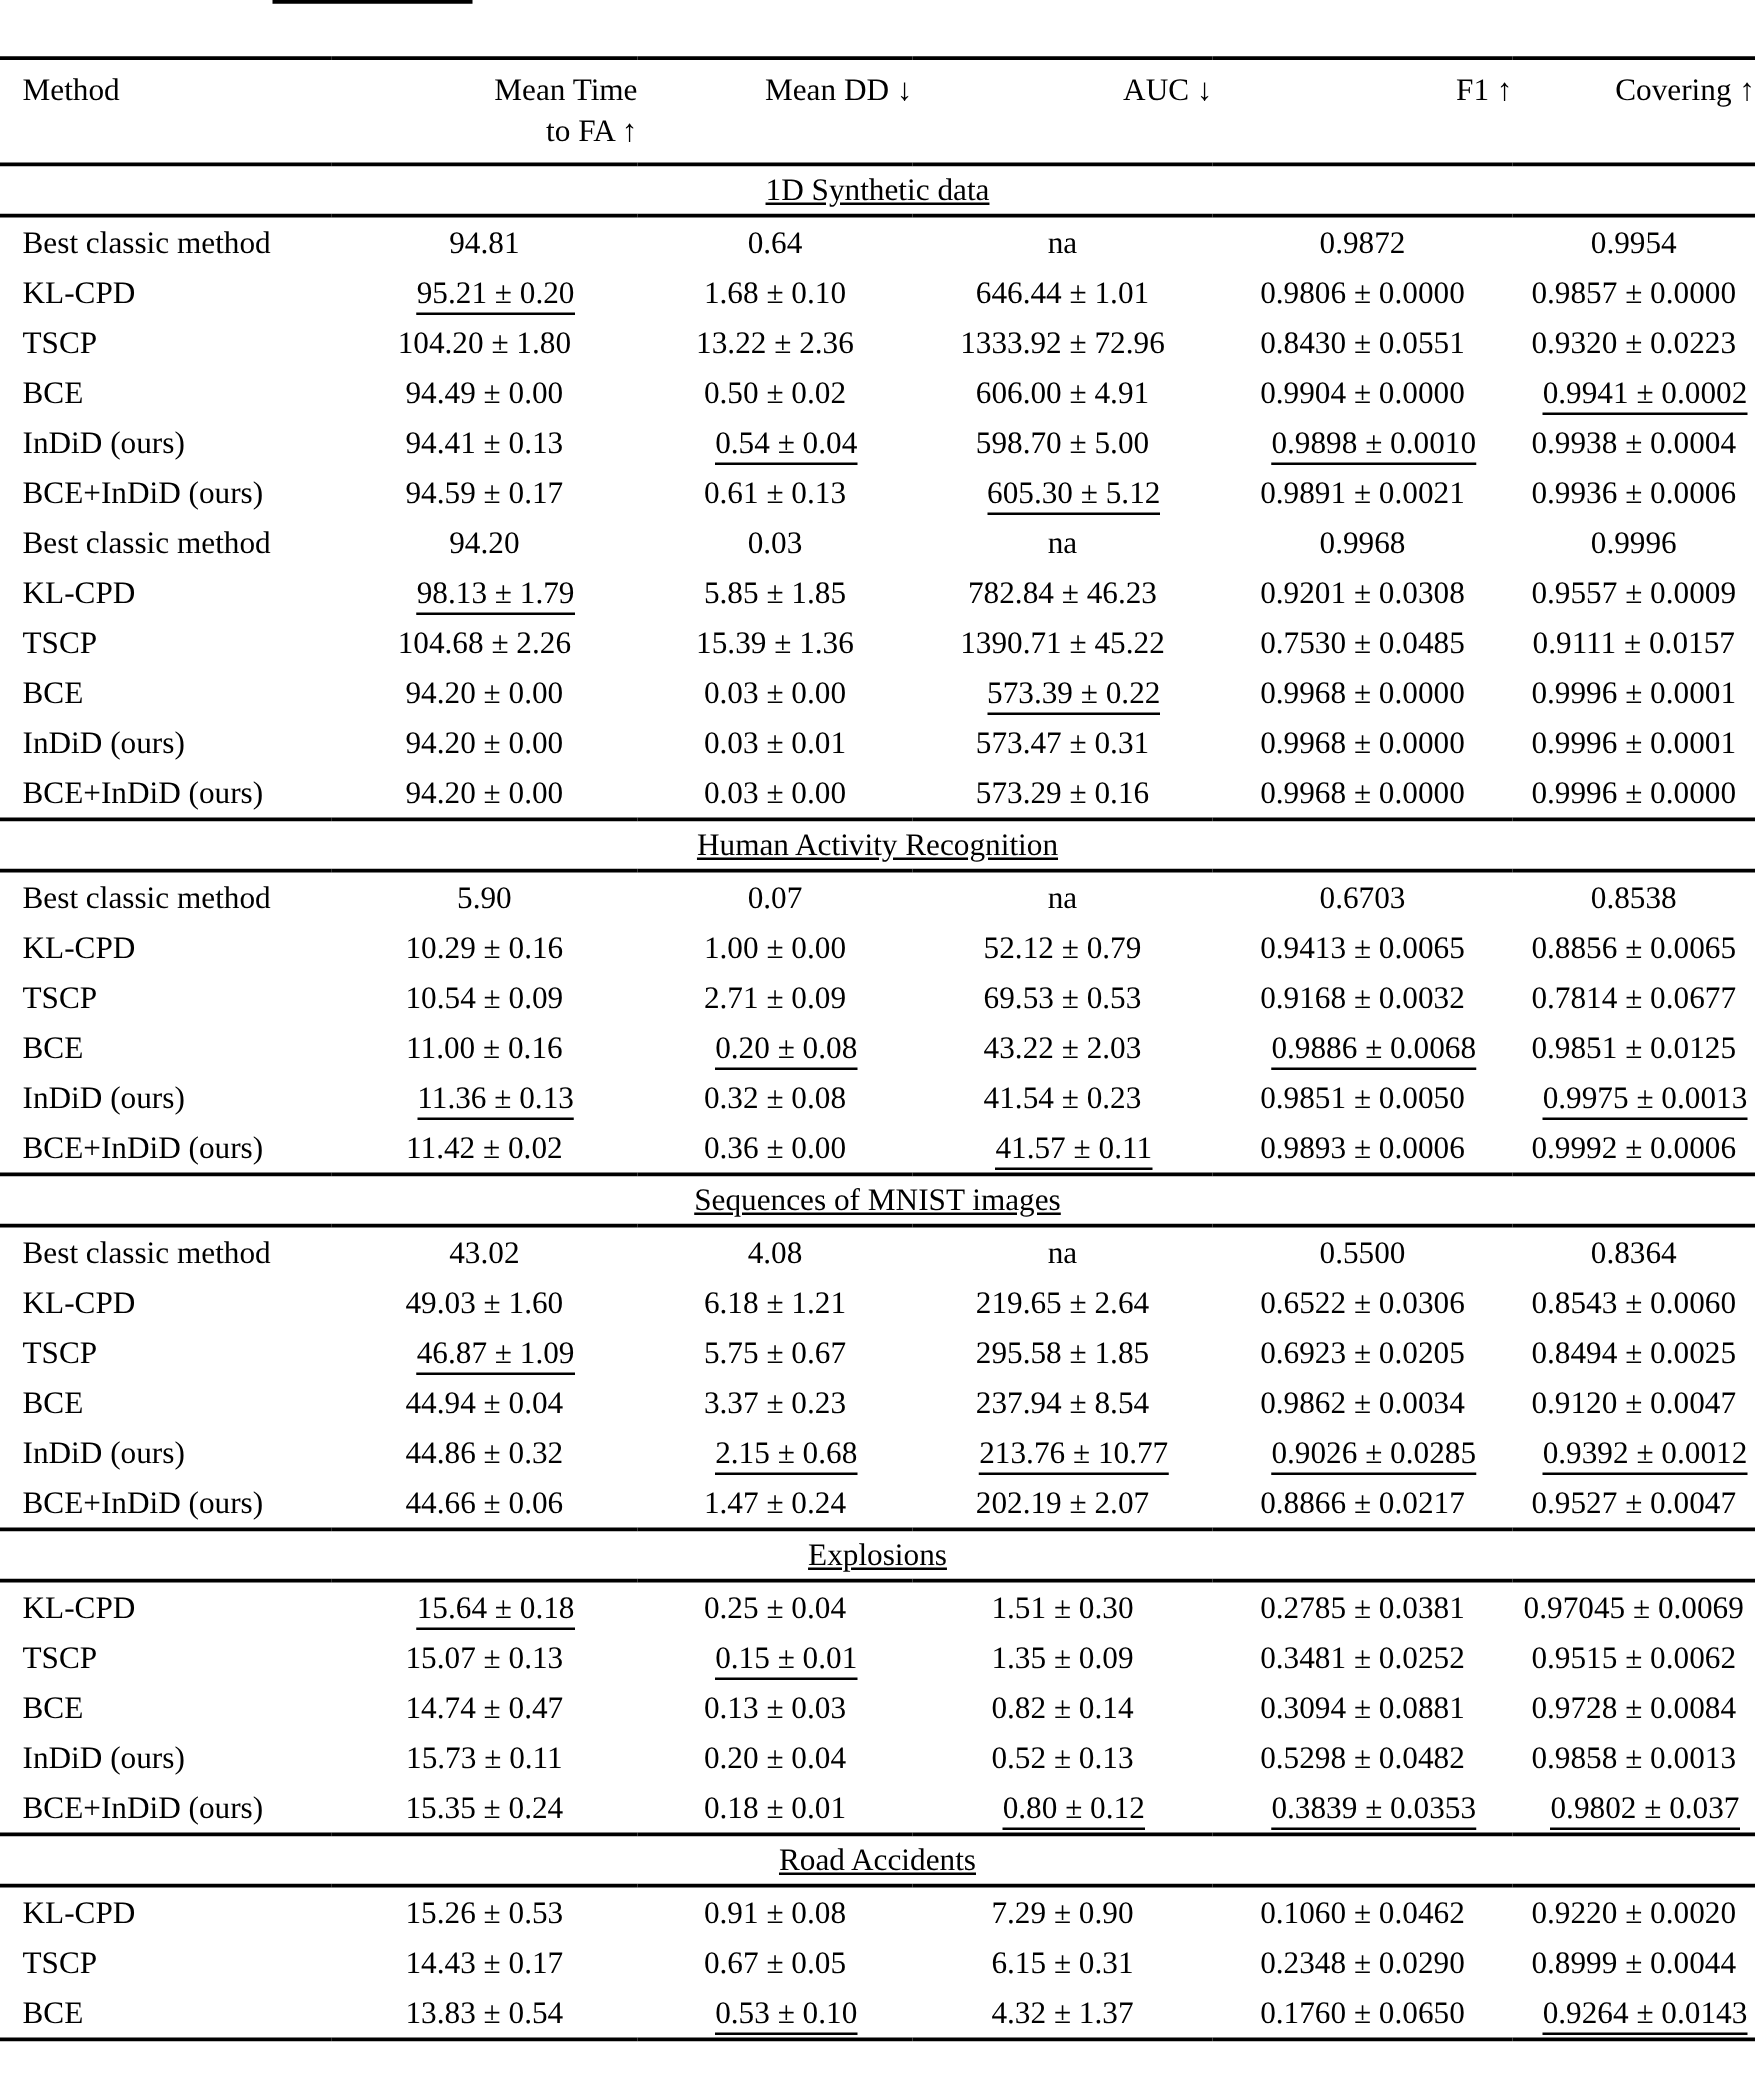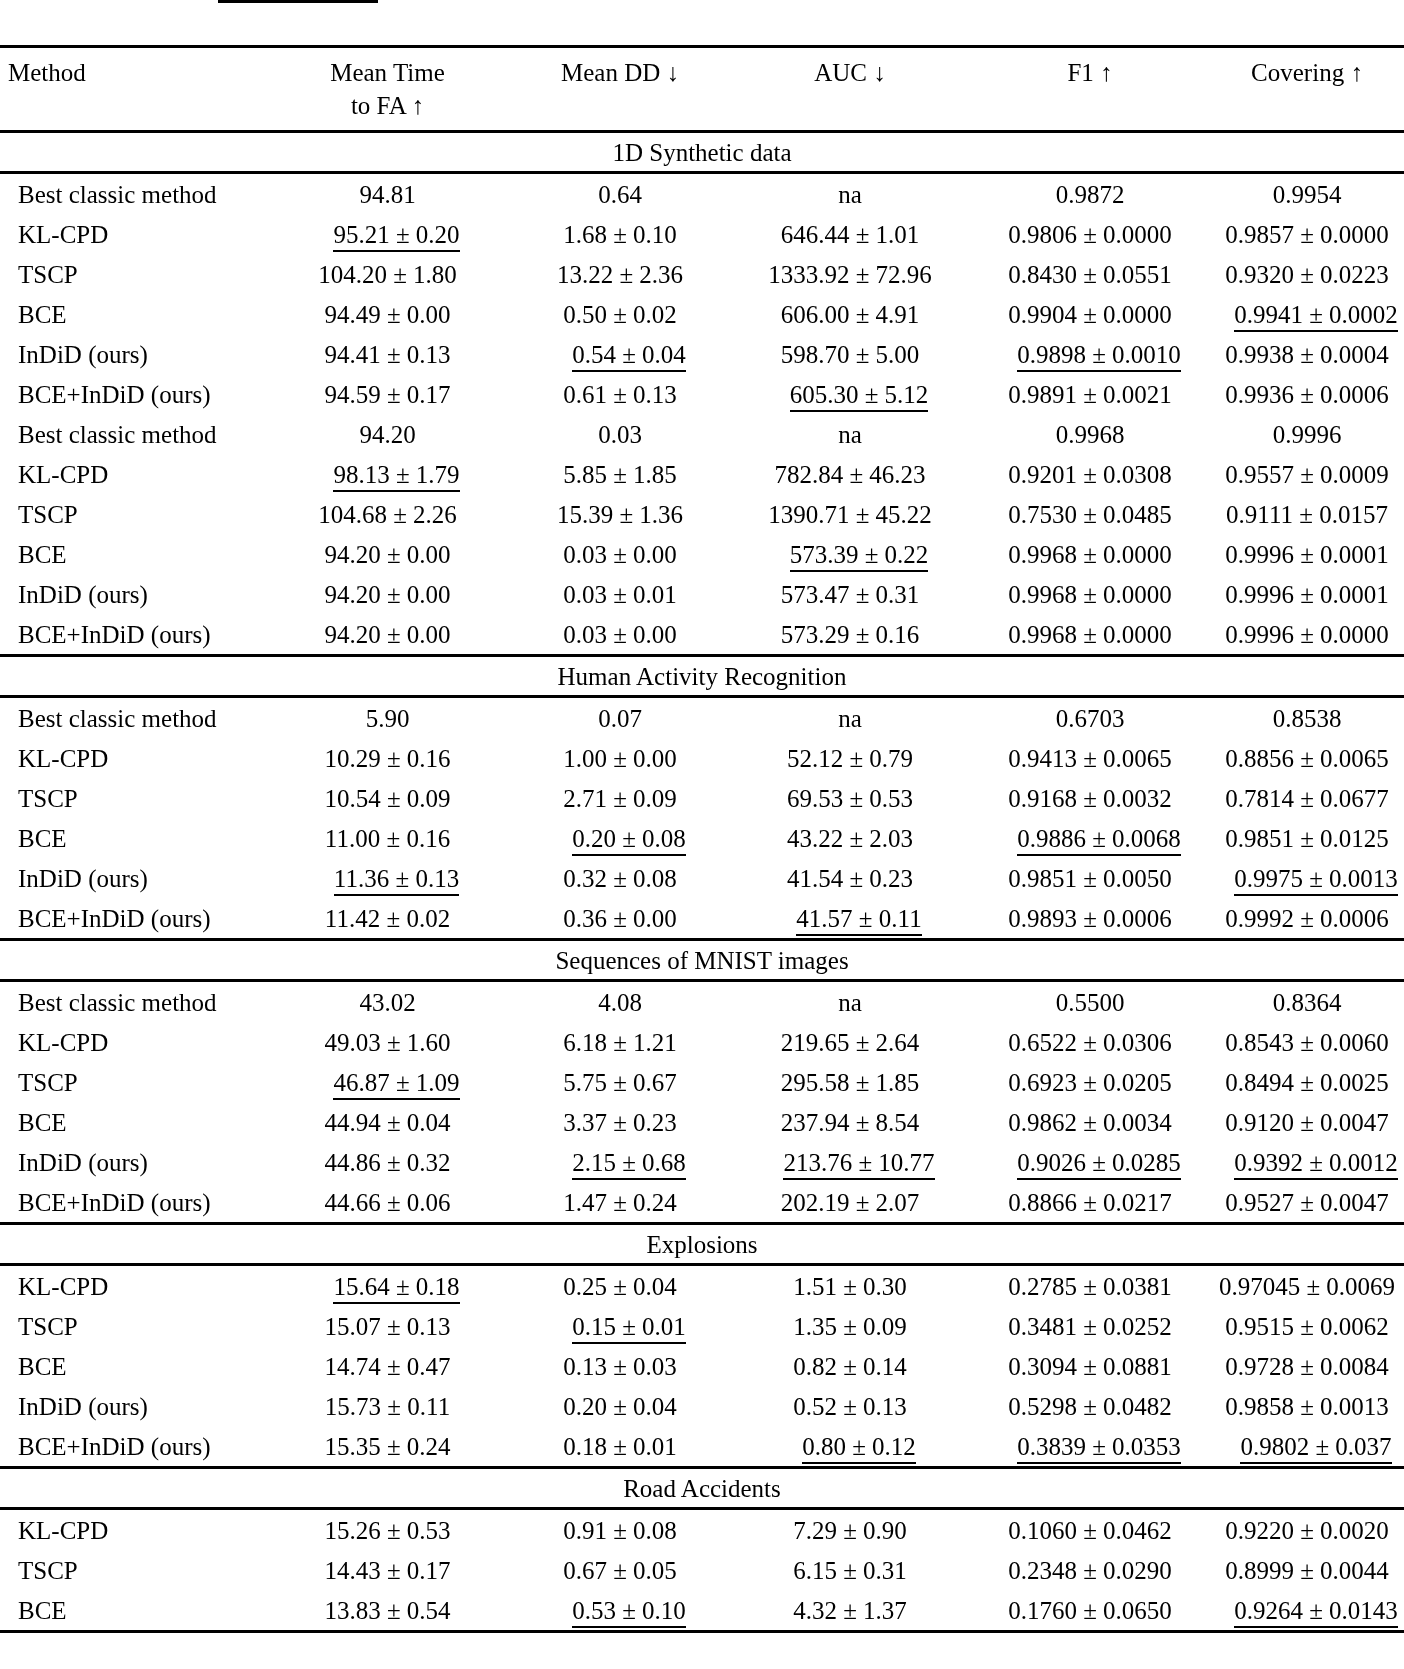--- a/index.html
+++ b/index.html
@@ -11,33 +11,33 @@
   }
   .stray-underline{
     position:absolute;left:218px;top:0;width:160px;height:3px;background:#000;
   }
   table.results{
     position:absolute;top:45px;left:0;width:1404px;
     border-collapse:collapse;table-layout:fixed;
     border-top:3px solid #000;border-bottom:3px solid #000;
   }
   th{
-    font-weight:400;font-size:25px;text-align:center;vertical-align:top;
+    font-weight:400;font-size:25px;text-align:right;vertical-align:top;
     padding:8px 0 8px 0;border-bottom:3px solid #000;line-height:33px;
     white-space:nowrap;
   }
-  th.method-col{text-align:left;padding-left:8px;}
+  th.method-col{text-align:left;padding-left:18px;}
   td{font-size:25px;line-height:1;}
   td.method{
     text-align:left;padding-left:18px;white-space:nowrap;height:38px;margin-top:15px;
   }
   td.val{text-align:center;white-space:nowrap;height:38px;}
   td.section-title{
     text-align:center;height:36px;font-size:25px;
-    border-top:3px solid #000;border-bottom:3px solid #000;
+    border-top:3px solid #000;border-bottom:3px solid #000;text-decoration:underline;
   }
   .b{font-weight:400;}
   .u{border-bottom:2px solid #000;padding-bottom:2px;margin-left:18px;}
 </style>
 </head>
 <body>
 
 <div class="stray-underline"></div>
 
 <table class="results">

